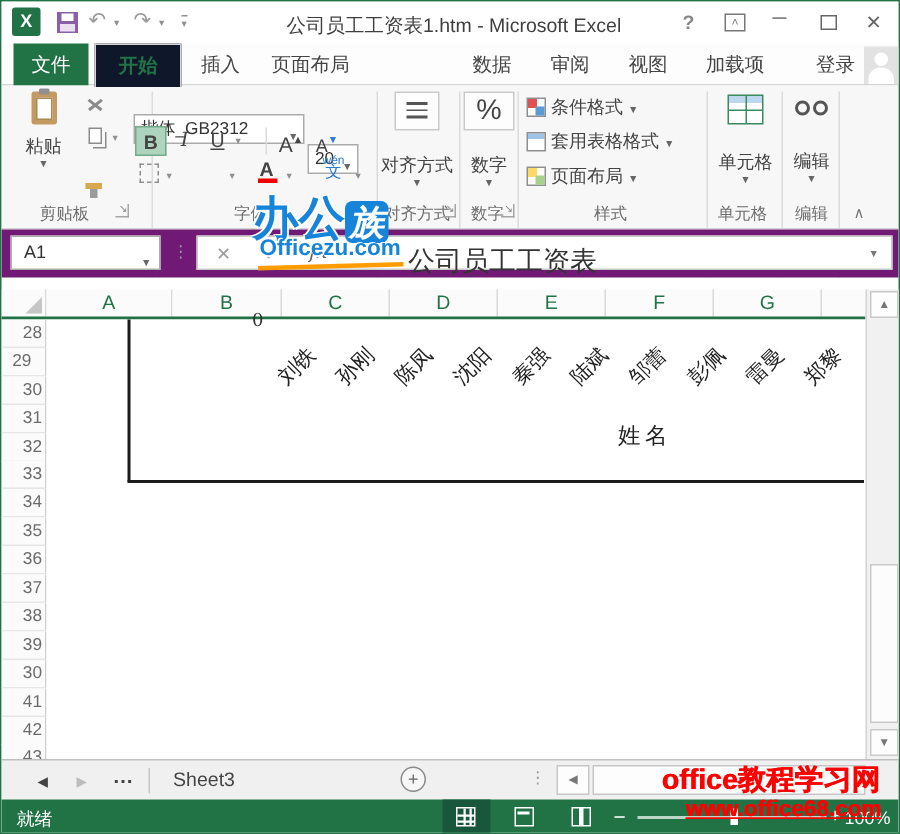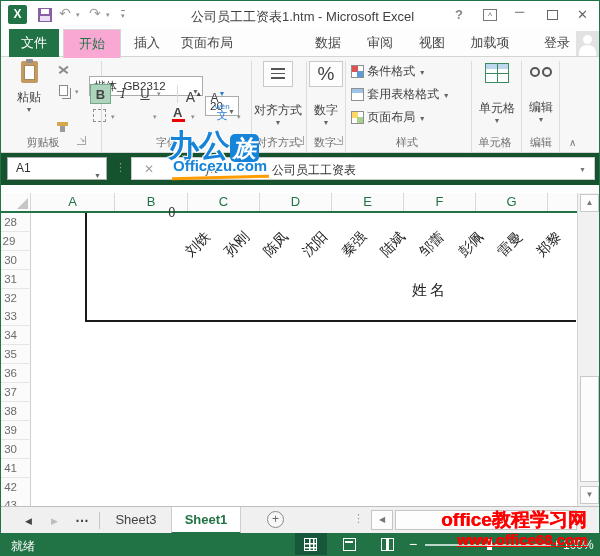--- a/index.html
+++ b/index.html
@@ -18,21 +18,21 @@
   .saveicon i { position:absolute; left:3px; top:1px; width:8px; height:5px; background:#fff; }
   .saveicon b { position:absolute; left:2px; top:8px; width:10px; height:5px; background:#e9dff1; }
   .tinyarrow { font-size:7px; color:#8f8f8f; }
   .ribopt { width:14px; height:12px; border:1px solid #777; font-size:8px; line-height:10px; text-align:center; color:#777; }
   .maxbtn { width:11px; height:10px; border:1px solid #666; }
 
   
   .tabrow { left:0; top:28px; width:598px; height:28px; background:#fdfdfd; border-bottom:1px solid #d4d4d4; }
   .rtab { top:0; height:28px; line-height:28px; text-align:center; font-size:13px; color:#444; }
   .filetab { background:#217346; color:#fff; }
-  .hometab { background:#f9a8d4; color:#217346; border:1px solid #d4d4d4; border-bottom:none; height:29px; z-index:3; }
+  .hometab { background:#0f172a; color:#217346; border:1px solid #d4d4d4; border-bottom:none; height:29px; z-index:3;font-weight:bold; }
   .avatar { width:23px; height:25px; background:#e2e2e2; position:relative; overflow:hidden; }
   .avatar .hd { position:absolute; left:7px; top:4px; width:9px; height:9px; border-radius:50%; background:#fff; }
   .avatar .bd { position:absolute; left:3px; top:14px; width:17px; height:12px; border-radius:8px 8px 0 0; background:#fff; }
 
   
   .ribbon { left:0; top:56px; width:598px; height:96px; background:#f7f7f7; border-bottom:1px solid #d4d4d4; }
   .gsep { top:4px; width:1px; height:124px; background:#dcdcdc; }
   .glabel { top:78px; font-size:11px; color:#6e6e6e; text-align:center; }
   .launcher { top:79px; width:9px; height:9px; border:1px solid #a5a5a5; border-top:none; border-left:none; font-size:7px; line-height:7px; color:#8a8a8a; text-align:right; }
   .bigbtn { text-align:center; font-size:12px; color:#444; }
@@ -63,40 +63,40 @@
   .stylelbl { font-size:12px; color:#444; }
   .cellsic { width:24px; height:20px; border:1.5px solid #3c8a5f; background:linear-gradient(#bdd7ee 0 5px,#fff 5px); position:relative; }
   .cellsic i { position:absolute; left:0; top:9px; width:100%; height:1px; background:#3c8a5f; }
   .cellsic b { position:absolute; left:11px; top:0; width:1px; height:100%; background:#3c8a5f; }
   .binoc { width:22px; height:14px; position:relative; }
   .binoc i,.binoc b { position:absolute; top:2px; width:10px; height:10px; border-radius:50%; border:2.5px solid #555; }
   .binoc i { left:0; } .binoc b { right:0; }
   .collapse { font-size:10px; color:#777; }
 
   
-  .fbar { left:0; top:152px; width:598px; height:32px; background:#14532d; }
+  .fbar { left:0; top:152px; width:598px; height:32px; background:#701a75; }
   .namebox { left:6px; top:4px; width:100px; height:23px; background:#fff; border:1px solid #acacac; font-size:12px; color:#333; line-height:21px; padding-left:8px; }
   .fxstrip { left:130px; top:4px; width:464px; height:23px; background:#fff; border:1px solid #c9c9c9; }
   .fxico { color:#9d9d9d; font-size:12px; top:4px; }
-  .fval { top:4px; font-size:12px; color:#333; white-space:nowrap; }
+  .fval { top:4px; font-size:18px; color:#333; white-space:nowrap; }
 
   
   .wm { z-index:50; pointer-events:none; white-space:nowrap; }
   .wm1a { font-size:31px; font-weight:900; color:#1684d8;
           text-shadow:-1px -1px 0 #fff,1px -1px 0 #fff,-1px 1px 0 #fff,1px 1px 0 #fff; }
   .wm1b { font-size:23px; font-weight:900; color:#fff; background:#1684d8; border-radius:5px; padding:1px 3px; font-style:italic; }
   .wm2 { font-size:15px; font-weight:800; color:#1684d8; text-shadow:-1px -1px 0 #fff,1px 1px 0 #fff; }
   .wmline { width:97px; height:3px; background:#ff9c00; transform:rotate(-1.5deg); }
   .wm3 { font-size:21px; font-weight:800; color:#1684d8; text-shadow:-1px -1px 0 #fff,1px 1px 0 #fff; }
 
   
   .colhdr { top:192px; height:18px; background:#fbfbfb; border-right:1px solid #d8d8d8; text-align:center; font-size:13px; color:#217346; line-height:18px; }
   .greenline { left:0; top:210px; width:576px; height:2px; background:#217346; }
   .cornertri { width:0; height:0; border-bottom:11px solid #c6c6c6; border-left:11px solid transparent; }
-  .rowhdr { left:0; width:30px; height:19px; background:#fbfbfb; border-right:1px solid #cfcfcf; border-bottom:1px solid #e6e6e6; font-size:11.5px; color:#6b6b6b; text-align:right; padding-right:13px; line-height:18px; }
+  .rowhdr { left:0; width:30px; height:19px; background:#fbfbfb; border-right:1px solid #cfcfcf; border-bottom:1px solid #e6e6e6; font-size:11.5px; color:#6b6b6b; text-align:right; padding-right:2px; line-height:18px; }
   .chartline { background:#1a1a1a; z-index:5; }
   .rname { font-size:14px; color:#222; transform:rotate(-45deg); transform-origin:0 0; white-space:nowrap; z-index:6; font-family:"DejaVu Serif","Liberation Serif",serif; }
   .axistitle { font-size:15px; color:#222; letter-spacing:3px; z-index:6; font-family:"DejaVu Serif","Liberation Serif",serif; }
   .zerolbl { font-size:12px; color:#333; z-index:6; font-family:"DejaVu Serif","Liberation Serif",serif; }
 
   
   .vsb { left:576px; top:192px; width:23px; height:313px; background:#f1f1f1; border-left:1px solid #d4d4d4; }
   .sbbtn { left:2px; width:19px; height:18px; background:#fdfdfd; border:1px solid #c9c9c9; text-align:center; font-size:8px; color:#777; line-height:16px; }
   .sbthumb { left:2px; width:19px; background:#fcfcfc; border:1px solid #c9c9c9; }
 
@@ -360,21 +360,20 @@
     <div class="abs sbthumb" style="top:183px;height:106px;"></div>
     <div class="abs sbbtn" style="top:293px;">▼</div>
   </div>
 
   <div class="abs tabstrip">
     <div class="abs navarr" style="left:24px;color:#444;">◀</div>
     <div class="abs navarr" style="left:50px;color:#bdbdbd;">▶</div>
     <div class="abs" style="left:74px;top:2px;font-weight:bold;color:#444;font-size:14px;">…</div>
     <div class="abs" style="left:98px;top:5px;width:1px;height:17px;background:#c6c6c6;"></div>
     <div class="abs sheettab" style="left:100px;width:70px;">Sheet3</div>
-    <div class="abs sheettab activesheet" style="left:170px;width:70px;">Sheet1</div>
     <div class="abs plusbtn" style="left:266px;top:4px;">+</div>
     <div class="abs" style="left:352px;top:5px;color:#999;font-size:11px;">⋮</div>
     <div class="abs hsbbtn" style="left:370px;top:3px;">◀</div>
     <div class="abs hsbthumb" style="left:394px;top:3px;width:182px;"></div>
   </div>
 
   <div class="abs statusbar">
     <div class="abs" style="left:10px;top:5px;font-size:12px;">就绪</div>
     <div class="abs viewbtn viewactive" style="left:294px;width:32px;">
         <span class="vicon"></span>

